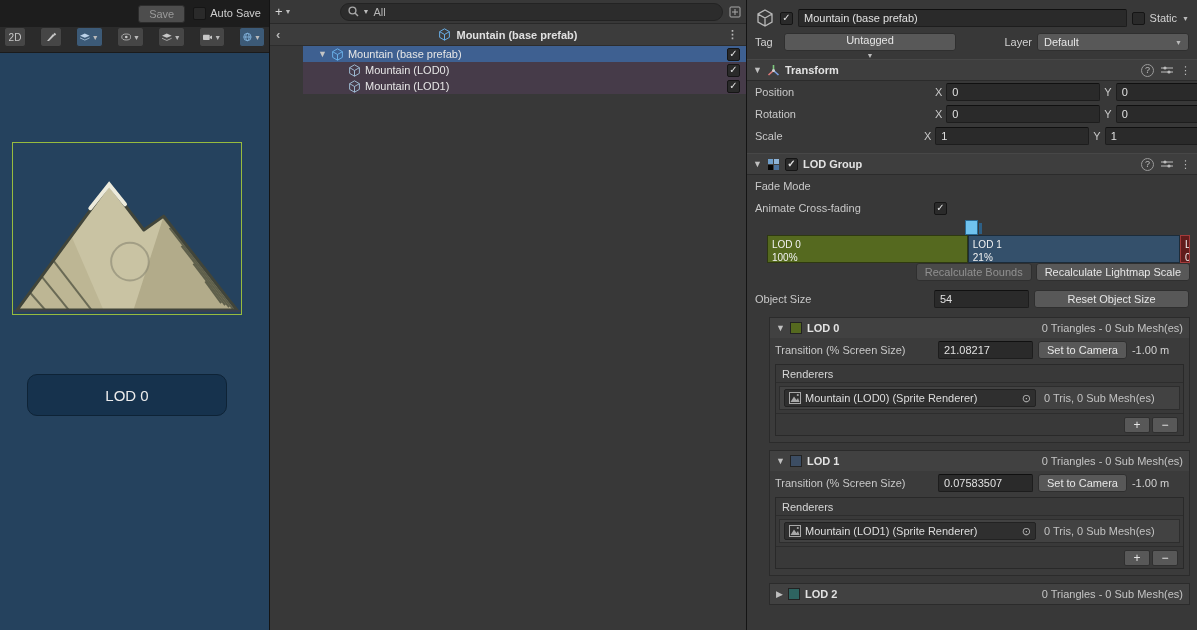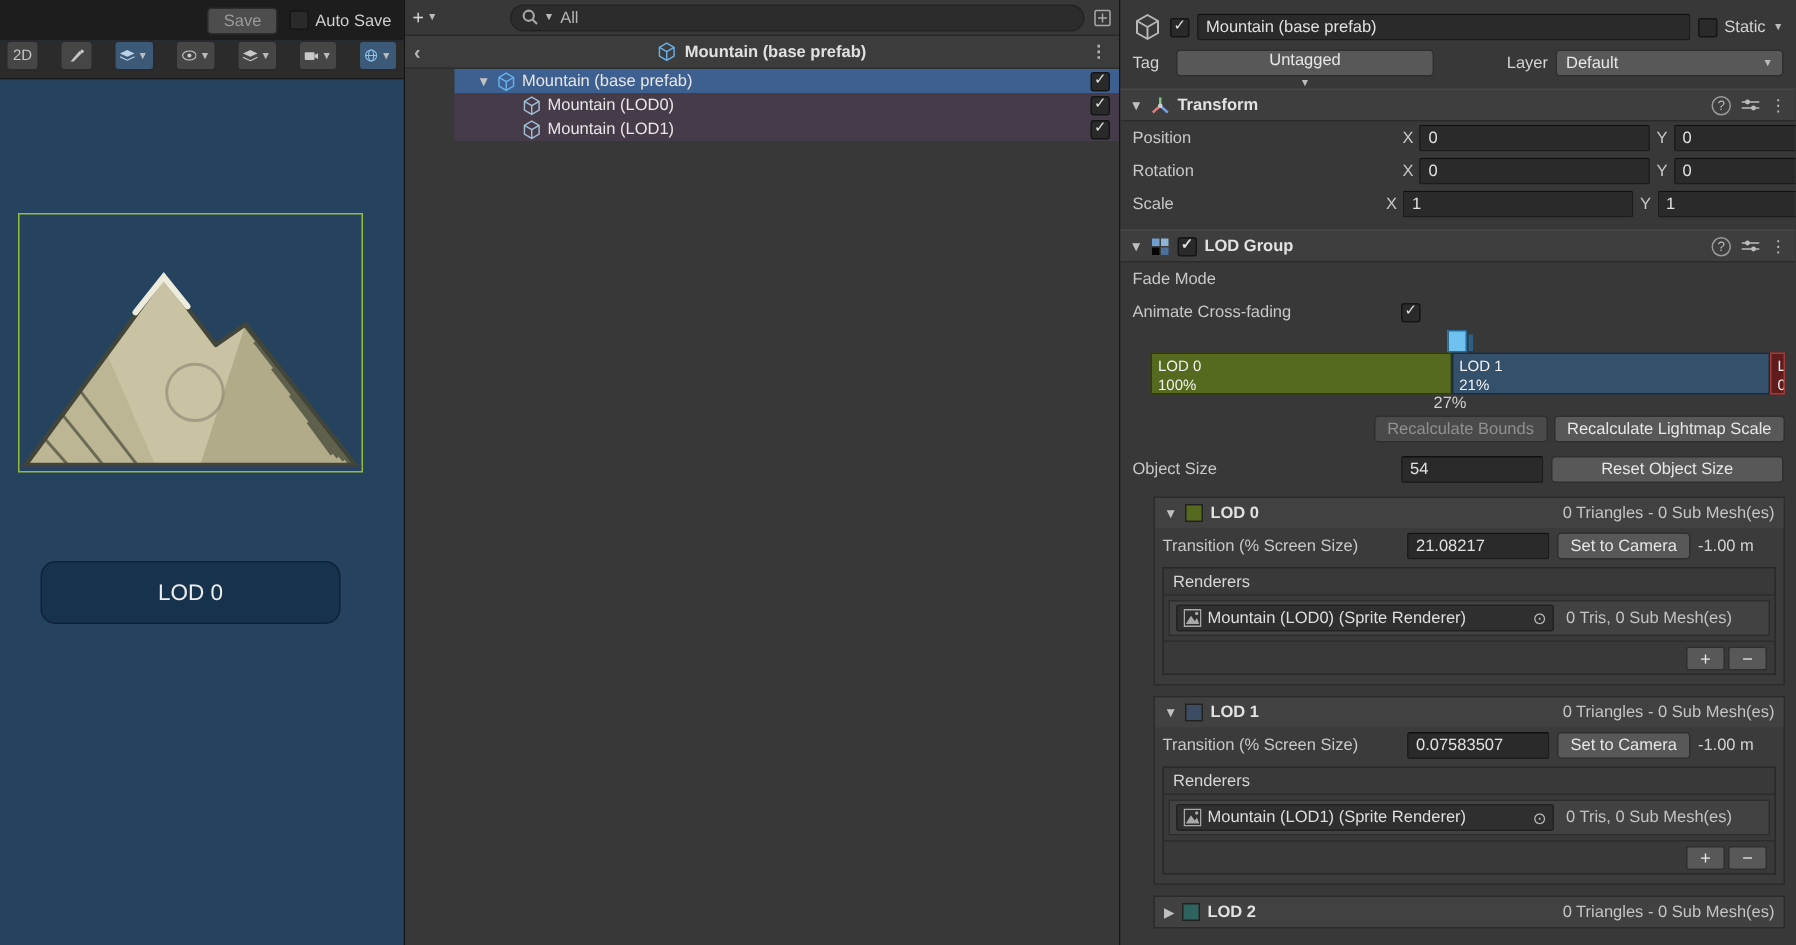--- a/index.html
+++ b/index.html
@@ -4,21 +4,21 @@
 <style>
   *{box-sizing:border-box;margin:0;padding:0;font-family:"Liberation Sans",sans-serif;}
   html,body{width:1197px;height:630px;overflow:hidden;background:#383838;color:#d2d2d2;font-size:11px;}
   .app{position:relative;width:1197px;height:630px;}
   .panel{position:absolute;top:0;bottom:0;}
 
   
   .scene{left:0;width:270px;background:#25425e;border-right:1px solid #141414;}
   .scene-top{height:27px;background:#1d1d1d;display:flex;align-items:center;justify-content:flex-end;gap:8px;padding:0 8px;}
   .save-btn{background:#4d4d4d;border:1px solid #2c2c2c;border-radius:3px;color:#9a9a9a;height:18px;padding:0 10px;font-size:11px;}
-  .autosave{display:flex;align-items:center;gap:4px;color:#cfcfcf;}
+  .autosave{display:flex;align-items:flex-start;gap:4px;color:#cfcfcf;}
   .cb{width:13px;height:13px;background:#2a2a2a;border:1px solid #151515;border-radius:2px;display:inline-flex;align-items:center;justify-content:center;color:#e2e2e2;font-size:10px;line-height:1;flex:0 0 auto;}
   .scene-tools{height:26px;background:#2b2b2b;display:flex;gap:14px;padding:0 4px;border-bottom:1px solid #1b1b1b;}
   .tbtn{height:20px;min-width:22px;background:#464646;border:1px solid #2a2a2a;border-radius:3px;display:inline-flex;align-items:center;justify-content:center;gap:2px;color:#c8c8c8;padding:0 3px;font-size:10px;}
   .tbtn.active{background:#3c5a77;}
   .caret{font-size:7px;color:#bbb;line-height:1;}
   .scene-canvas{position:absolute;top:53px;left:0;right:0;bottom:0;background:#25425e;}
   .sel-rect{position:absolute;left:12px;top:89px;width:230px;height:173px;border:1px solid #97bb3e;}
   .sel-rect svg{position:absolute;left:0;top:0;width:100%;height:100%;}
   .lod-pill{position:absolute;left:27px;top:321px;width:200px;height:42px;background:#16324d;border:1px solid #0e2336;border-radius:10px;display:flex;align-items:center;justify-content:center;font-size:15px;color:#ececec;}
 
@@ -366,23 +366,20 @@
         </div>
         <div class="seg" style="background: rgb(52, 80, 107); width: 50.3%;">
           <div>LOD 1</div>
           <div>21%</div>
         </div>
         <div class="seg culled" style="background: rgb(96, 28, 28); width: 2.1%;">
           <div>L</div>
           <div>0</div>
         </div>
       </div>
-      <div class="pct-row">
-          <span>27%</span>
-        </div>
     </div>
 
     <div class="recalc">
       <button class="btn disabled">Recalculate Bounds</button>
       <button class="btn">Recalculate Lightmap Scale</button>
     </div>
 
     <div class="irow objsize">
       <span class="ilabel">Object Size</span>
       <input class="field" value="54" style="">

